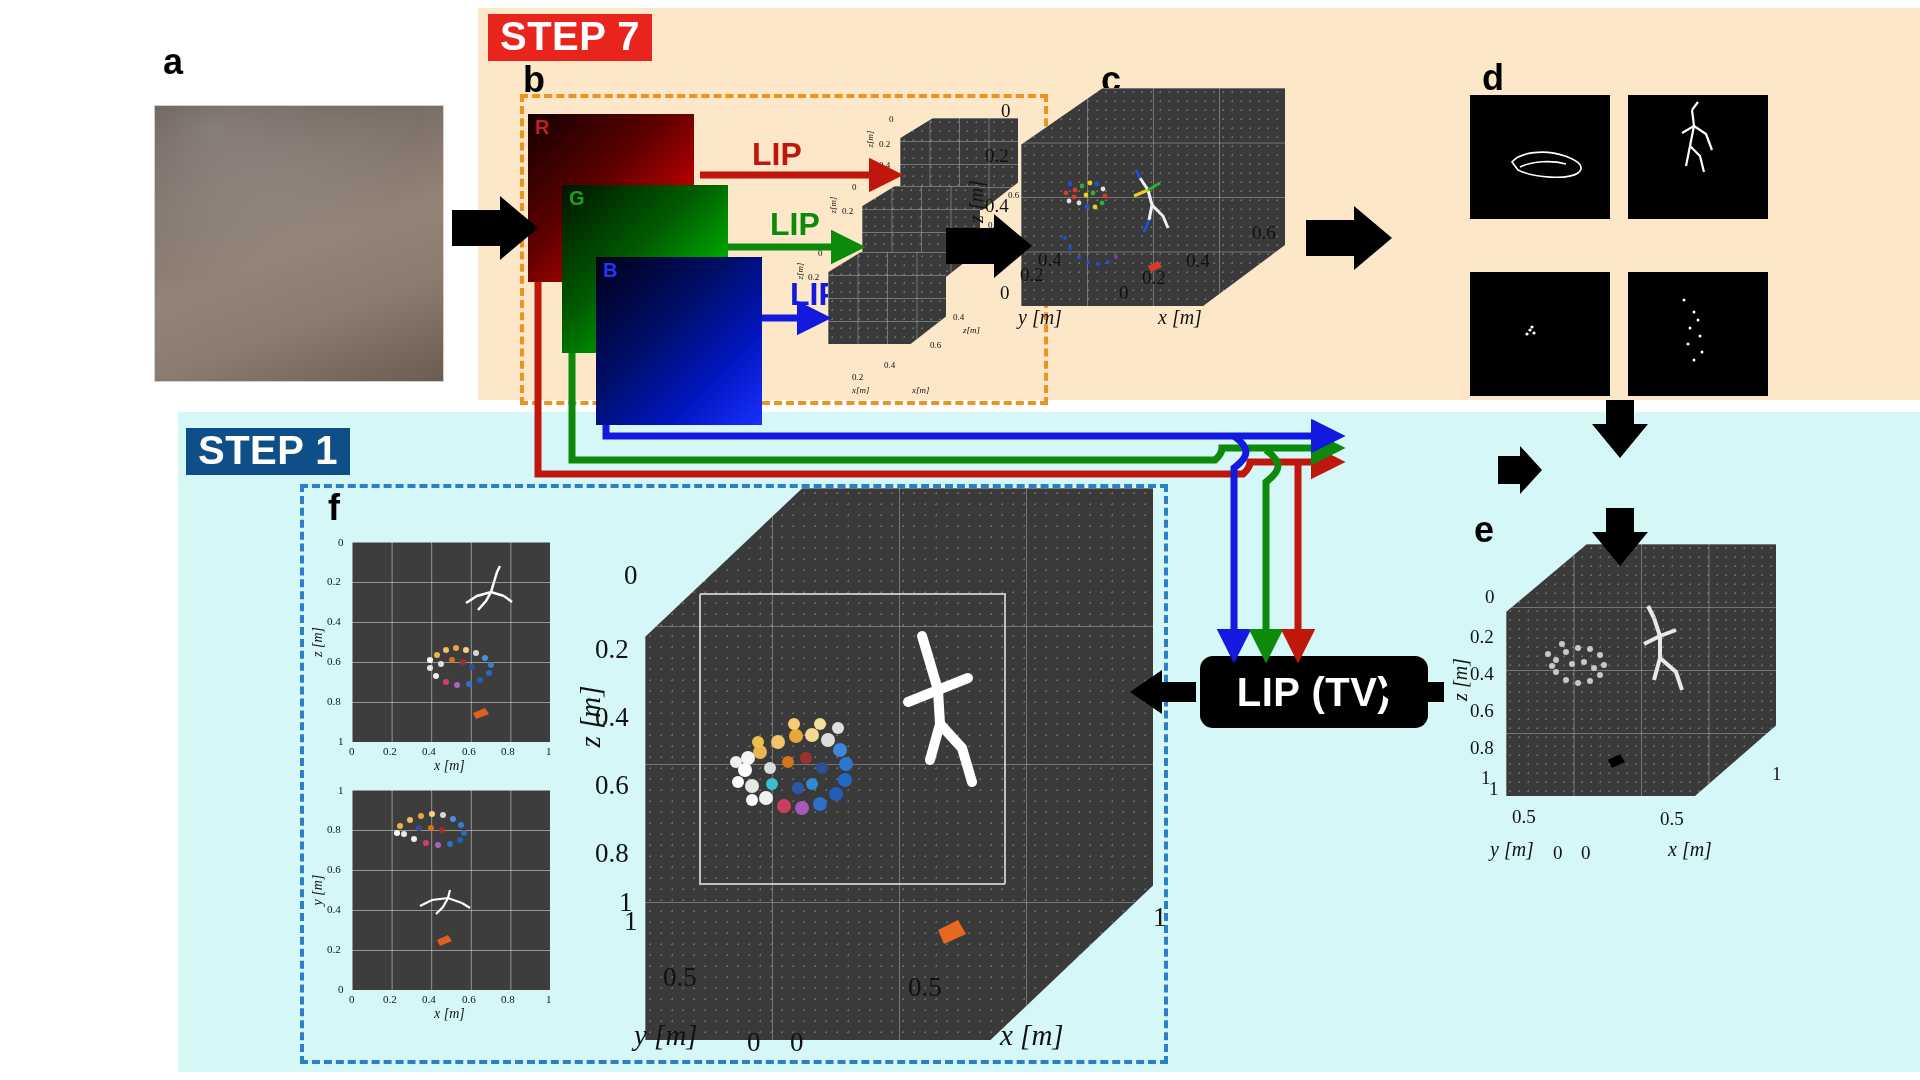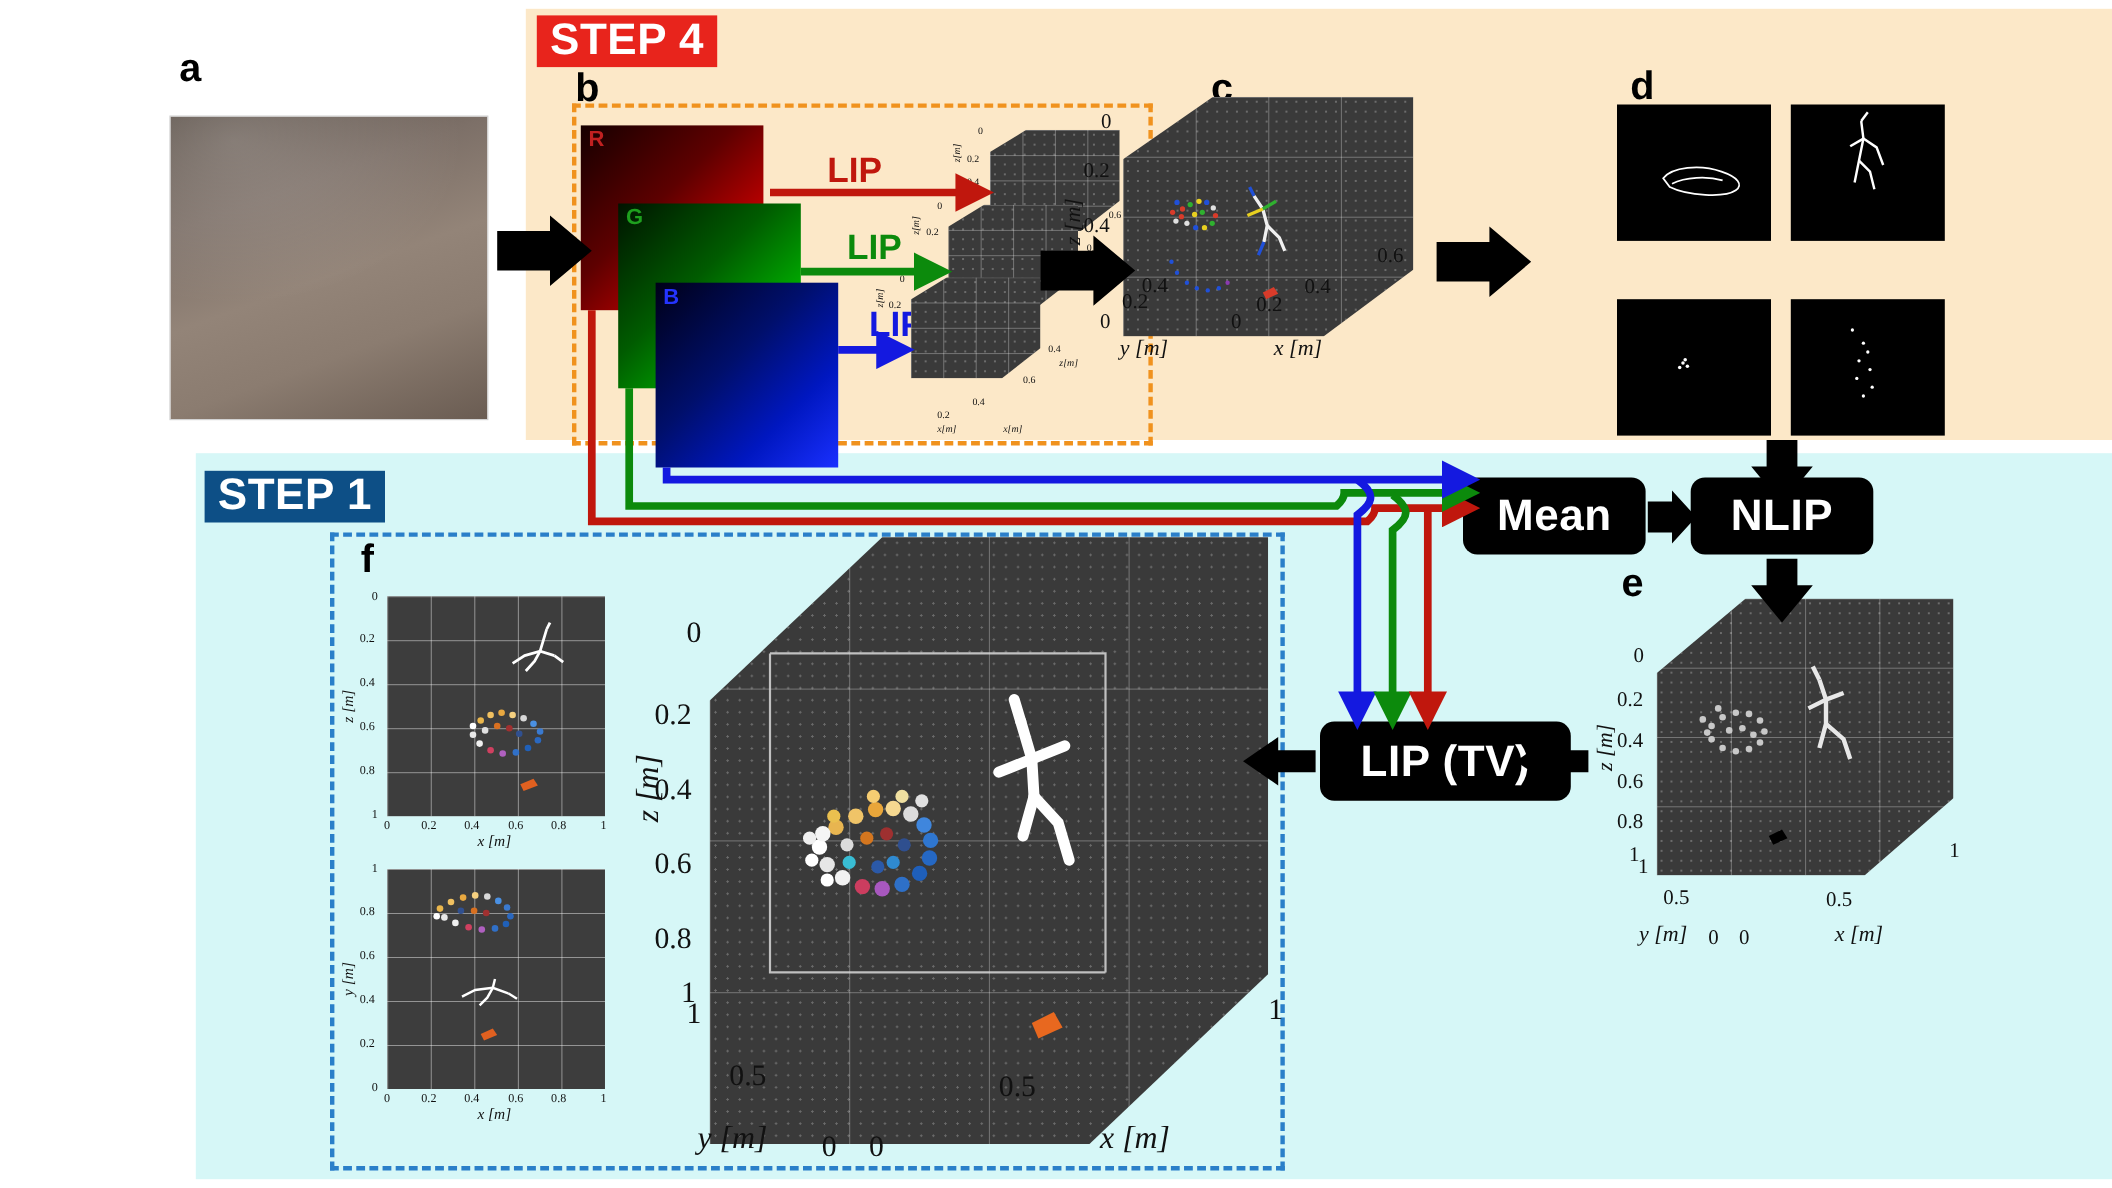--- a/index.html
+++ b/index.html
@@ -105,21 +105,21 @@
   .rotlab{transform:rotate(-90deg);transform-origin:50% 50%;}
 </style>
 </head>
 <body>
 
 <div id="root">
 
   <div class="band-step1"></div>
   <div class="band-step2"></div>
 
-  <div class="step-badge" id="step1-badge">STEP 4</div>
+  <div class="step-badge" id="step1-badge">STEP 7</div>
   <div class="step-badge" id="step2-badge">STEP 1</div>
 
   <div class="plabel" style="left:163px;top:44px;">a</div>
   <div class="photo"></div>
 
   <div class="plabel" style="left:523px;top:62px;">b</div>
   <div class="dashed-orange" style="left:520px;top:94px;width:520px;height:303px;"></div>
 
   <div class="chan" id="chan-r">
     <span class="ch-letter">R</span>
@@ -195,22 +195,20 @@
   <div class="midtick" style="left:1186px;top:250px;">0.4</div>
   <div class="midtick" style="left:1252px;top:222px;">0.6</div>
   <div class="midax" style="left:1158px;top:306px;">x [m]</div>
 
   <div class="plabel" style="left:1482px;top:60px;">d</div>
   <div class="btile" style="left:1470px;top:95px;width:140px;height:124px;"></div>
   <div class="btile" style="left:1628px;top:95px;width:140px;height:124px;"></div>
   <div class="btile" style="left:1470px;top:272px;width:140px;height:124px;"></div>
   <div class="btile" style="left:1628px;top:272px;width:140px;height:124px;"></div>
 
-  <div class="pbox" id="box-mean" style="left:1330px;top:434px;width:166px;height:70px;font-size:40px;">Mean</div>
-  <div class="pbox" id="box-nlip" style="left:1537px;top:434px;width:166px;height:70px;font-size:40px;">NLIP</div>
   <div class="pbox" id="box-liptv" style="left:1200px;top:656px;width:228px;height:72px;font-size:40px;">LIP (TV)</div>
 
   <div class="plabel" style="left:1474px;top:512px;">e</div>
 
   <div class="cube" id="ecube" style="left:1506px;top:544px;width:270px;height:252px;
               clip-path:polygon(0% 27%,30% 0%,100% 0%,100% 72%,70% 100%,0% 100%);">
     <div class="cubegrid"></div>
   </div>
 
   <div class="midtick" style="left:1485px;top:586px;">0</div>

